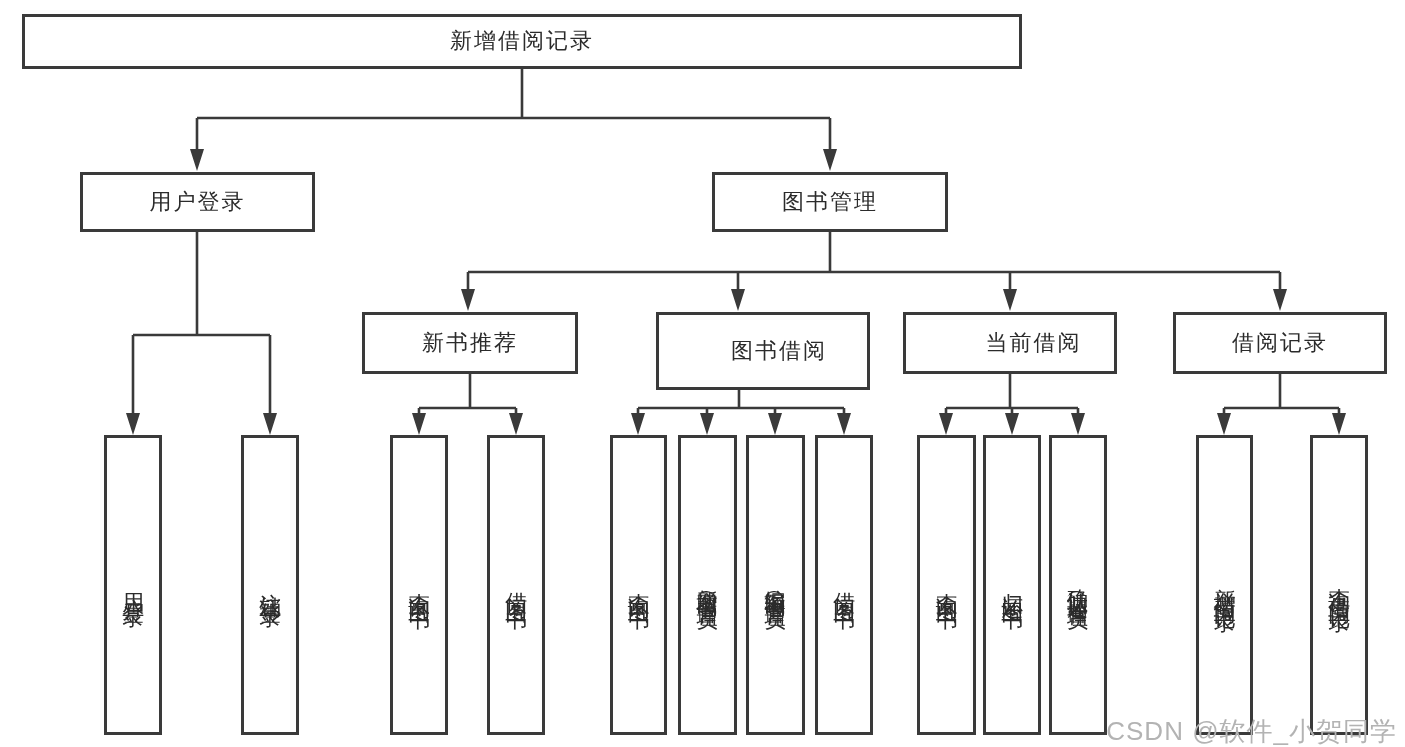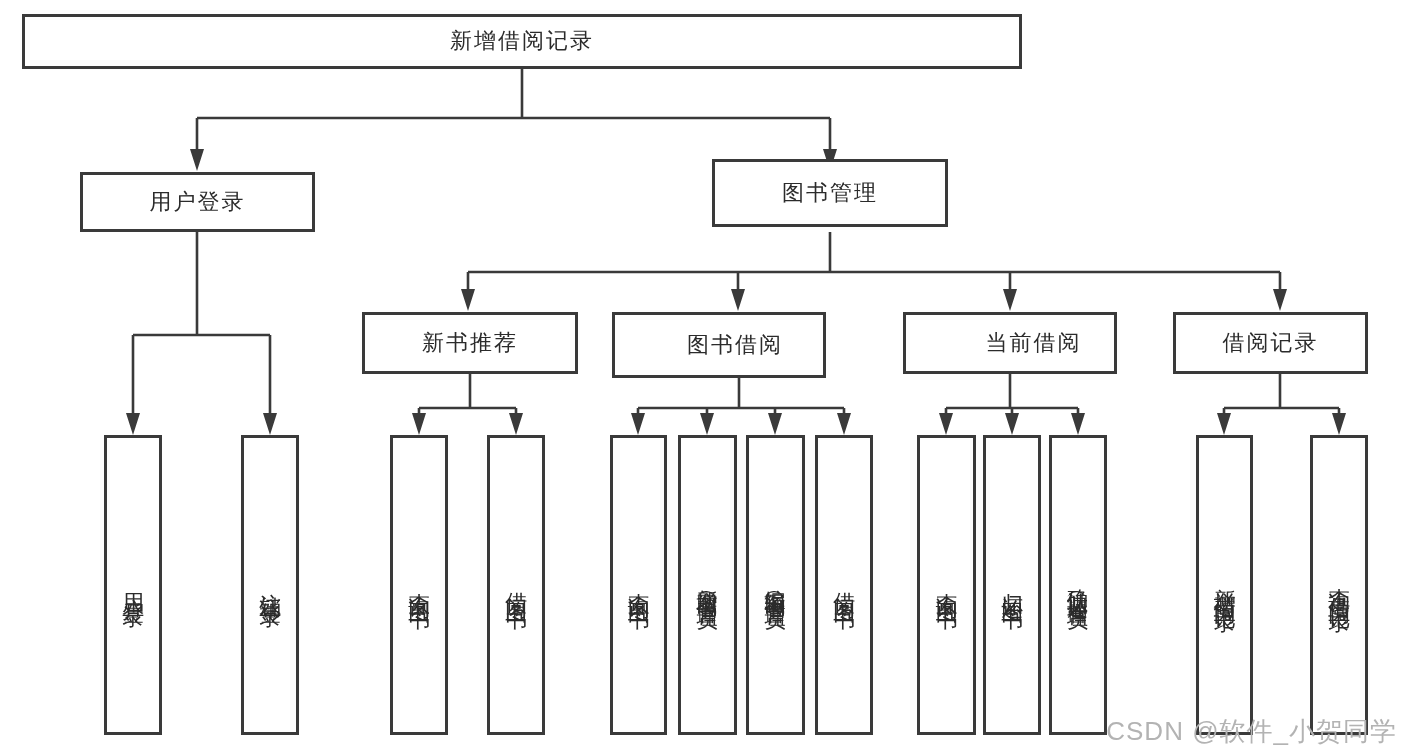--- a/index.html
+++ b/index.html
@@ -68,26 +68,26 @@
       M631,413 L645,413 L638,435 Z  M700,413 L714,413 L707,435 Z
       M768,413 L782,413 L775,435 Z  M837,413 L851,413 L844,435 Z
       M939,413 L953,413 L946,435 Z  M1005,413 L1019,413 L1012,435 Z
       M1071,413 L1085,413 L1078,435 Z
       M1217,413 L1231,413 L1224,435 Z  M1332,413 L1346,413 L1339,435 Z"></path>
   </svg>
 
   <div class="node h" style="left:22px;top:14px;width:1000px;height:55px;">新增借阅记录</div>
 
   <div class="node h" style="left:80px;top:172px;width:235px;height:60px;">用户登录</div>
-  <div class="node h" style="left:712px;top:159px;width:236px;height:68px;">图书管理</div>
+  <div class="node h" style="left:712px;top:172px;width:236px;height:60px;">图书管理</div>
 
   <div class="node h" style="left:362px;top:312px;width:216px;height:62px;">新书推荐</div>
-  <div class="node h" style="left:612px;top:312px;width:214px;height:66px;padding-left:32px;">图书借阅</div>
+  <div class="node h" style="left:656px;top:312px;width:214px;height:78px;padding-left:32px;">图书借阅</div>
   <div class="node h" style="left:903px;top:312px;width:214px;height:62px;padding-left:47px;">当前借阅</div>
-  <div class="node h" style="left:1173px;top:312px;width:195px;height:62px;">借阅记录</div>
+  <div class="node h" style="left:1173px;top:312px;width:214px;height:62px;">借阅记录</div>
 
   <div class="node v" style="left:104px;top:435px;width:58px;height:300px;">用户登录</div>
   <div class="node v" style="left:241px;top:435px;width:58px;height:300px;">注销登录</div>
 
   <div class="node v" style="left:390px;top:435px;width:58px;height:300px;">查询图书</div>
   <div class="node v" style="left:487px;top:435px;width:58px;height:300px;">借阅图书</div>
 
   <div class="node v" style="left:610px;top:435px;width:57px;height:300px;">查询图书</div>
   <div class="node v long" style="left:678px;top:435px;width:59px;height:300px;">新增图书（管理员）</div>
   <div class="node v long" style="left:746px;top:435px;width:59px;height:300px;">编辑图书（管理员）</div>

